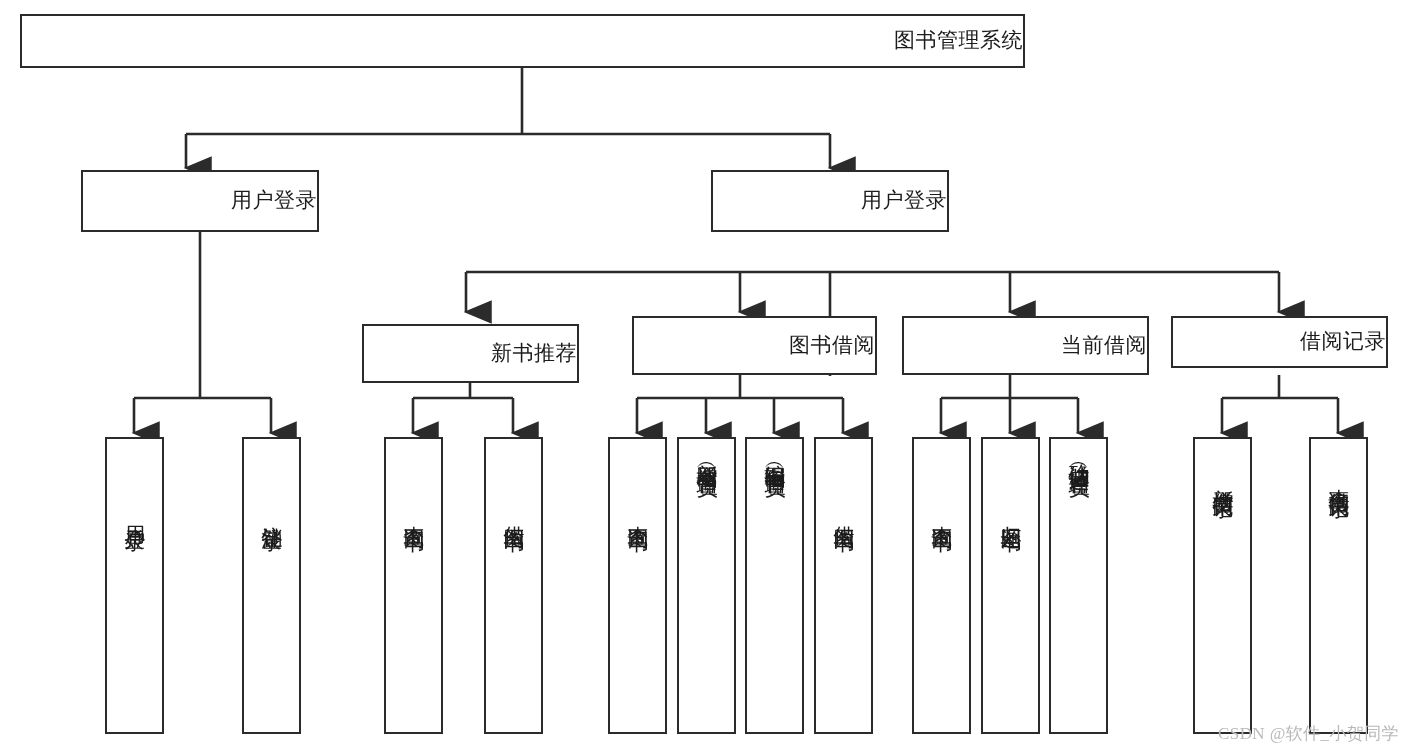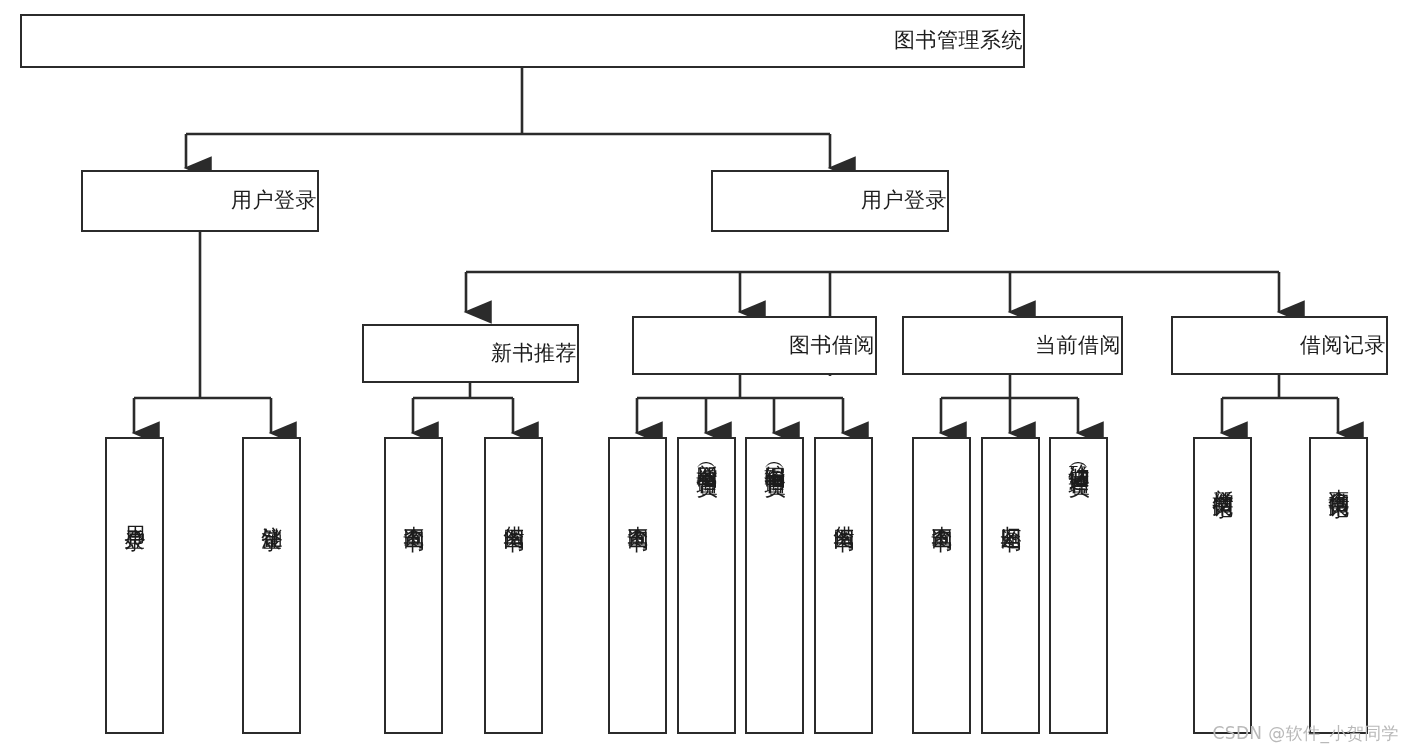--- a/index.html
+++ b/index.html
@@ -68,20 +68,21 @@
   }
   .watermark {
     position: absolute;
     right: 6px;
     bottom: 2px;
     font-size: 17px;
     color: #b9b9b9;
     letter-spacing: 0.4px;
     white-space: nowrap;
     user-select: none;
+    font-family: Liberation Serif, serif;
   }
 </style>
 </head>
 <body>
 
 <div id="canvas">
 
   <svg class="edges" viewBox="0 0 1405 747" xmlns="http://www.w3.org/2000/svg">
     <defs>
       <marker id="arrow" viewBox="0 0 10 12" refX="5" refY="11" markerWidth="9" markerHeight="11" orient="auto-start-reverse">
@@ -147,25 +148,25 @@
   </div>
 
   <div class="node h" style="left:362px; top:316px; width:217px; height:59px;margin-top:8px;">
     <span class="node-label">新书推荐</span>
   </div>
 
   <div class="node h" style="left:632px; top:316px; width:245px; height:59px;">
     <span class="node-label">图书借阅</span>
   </div>
 
-  <div class="node h" style="left:902px; top:316px; width:221px; height:59px;">
+  <div class="node h" style="left:902px; top:316px; width:247px; height:59px;">
     <span class="node-label">当前借阅</span>
   </div>
 
-  <div class="node h" style="left:1171px; top:316px; width:217px; height:59px;">
+  <div class="node h" style="left:1171px; top:316px; width:217px; height:52px;">
     <span class="node-label">借阅记录</span>
   </div>
 
   <div class="node v" style="left:105px; top:437px; width:59px; height:297px; padding-top:70px;">
     <span class="node-label">用户登录</span>
   </div>
 
   <div class="node v" style="left:242px; top:437px; width:59px; height:297px; padding-top:70px;">
     <span class="node-label">注销登录</span>
   </div>

